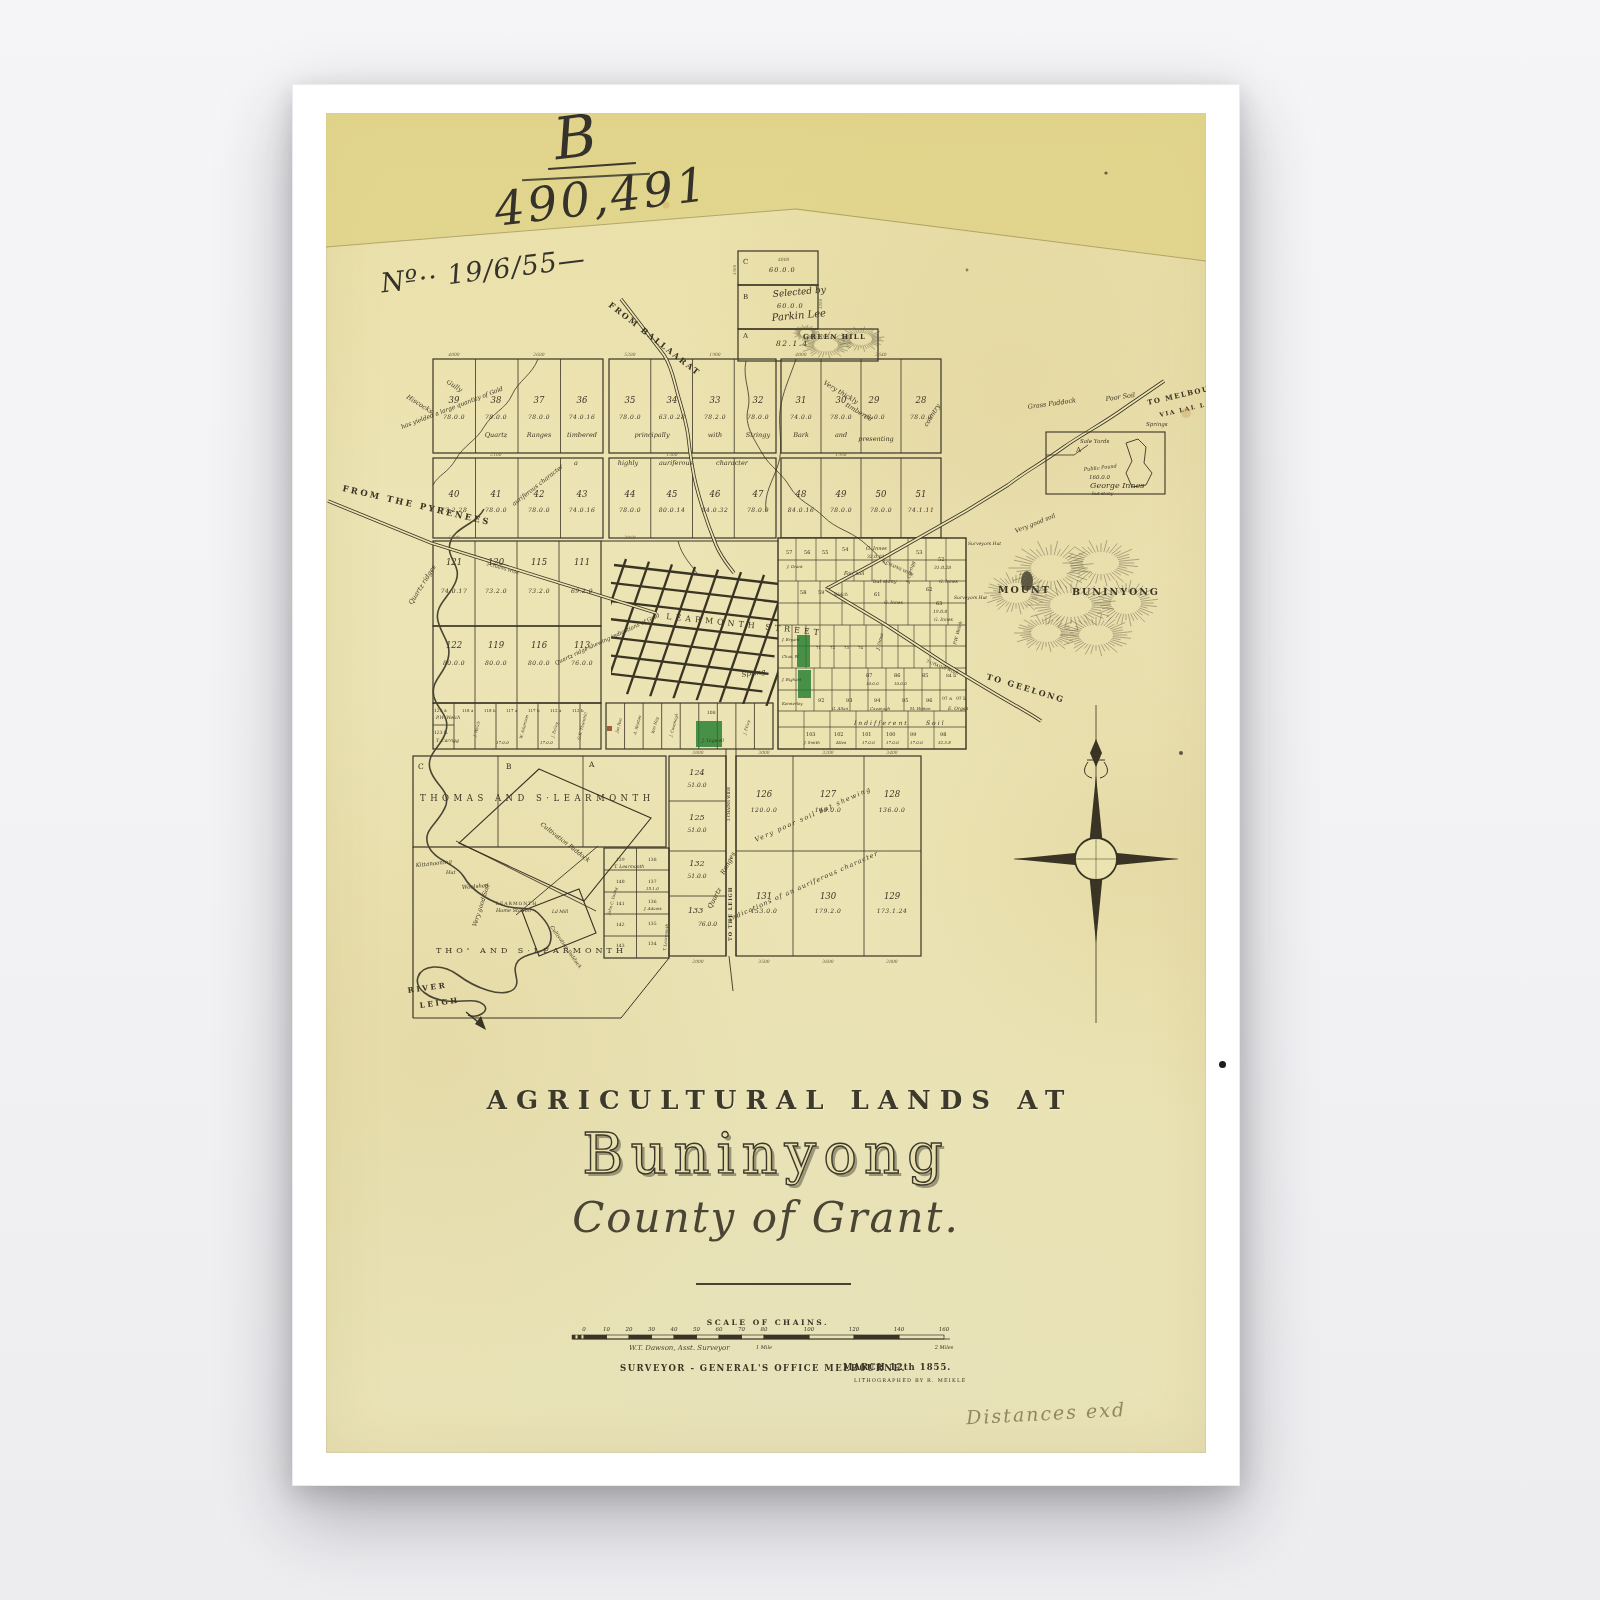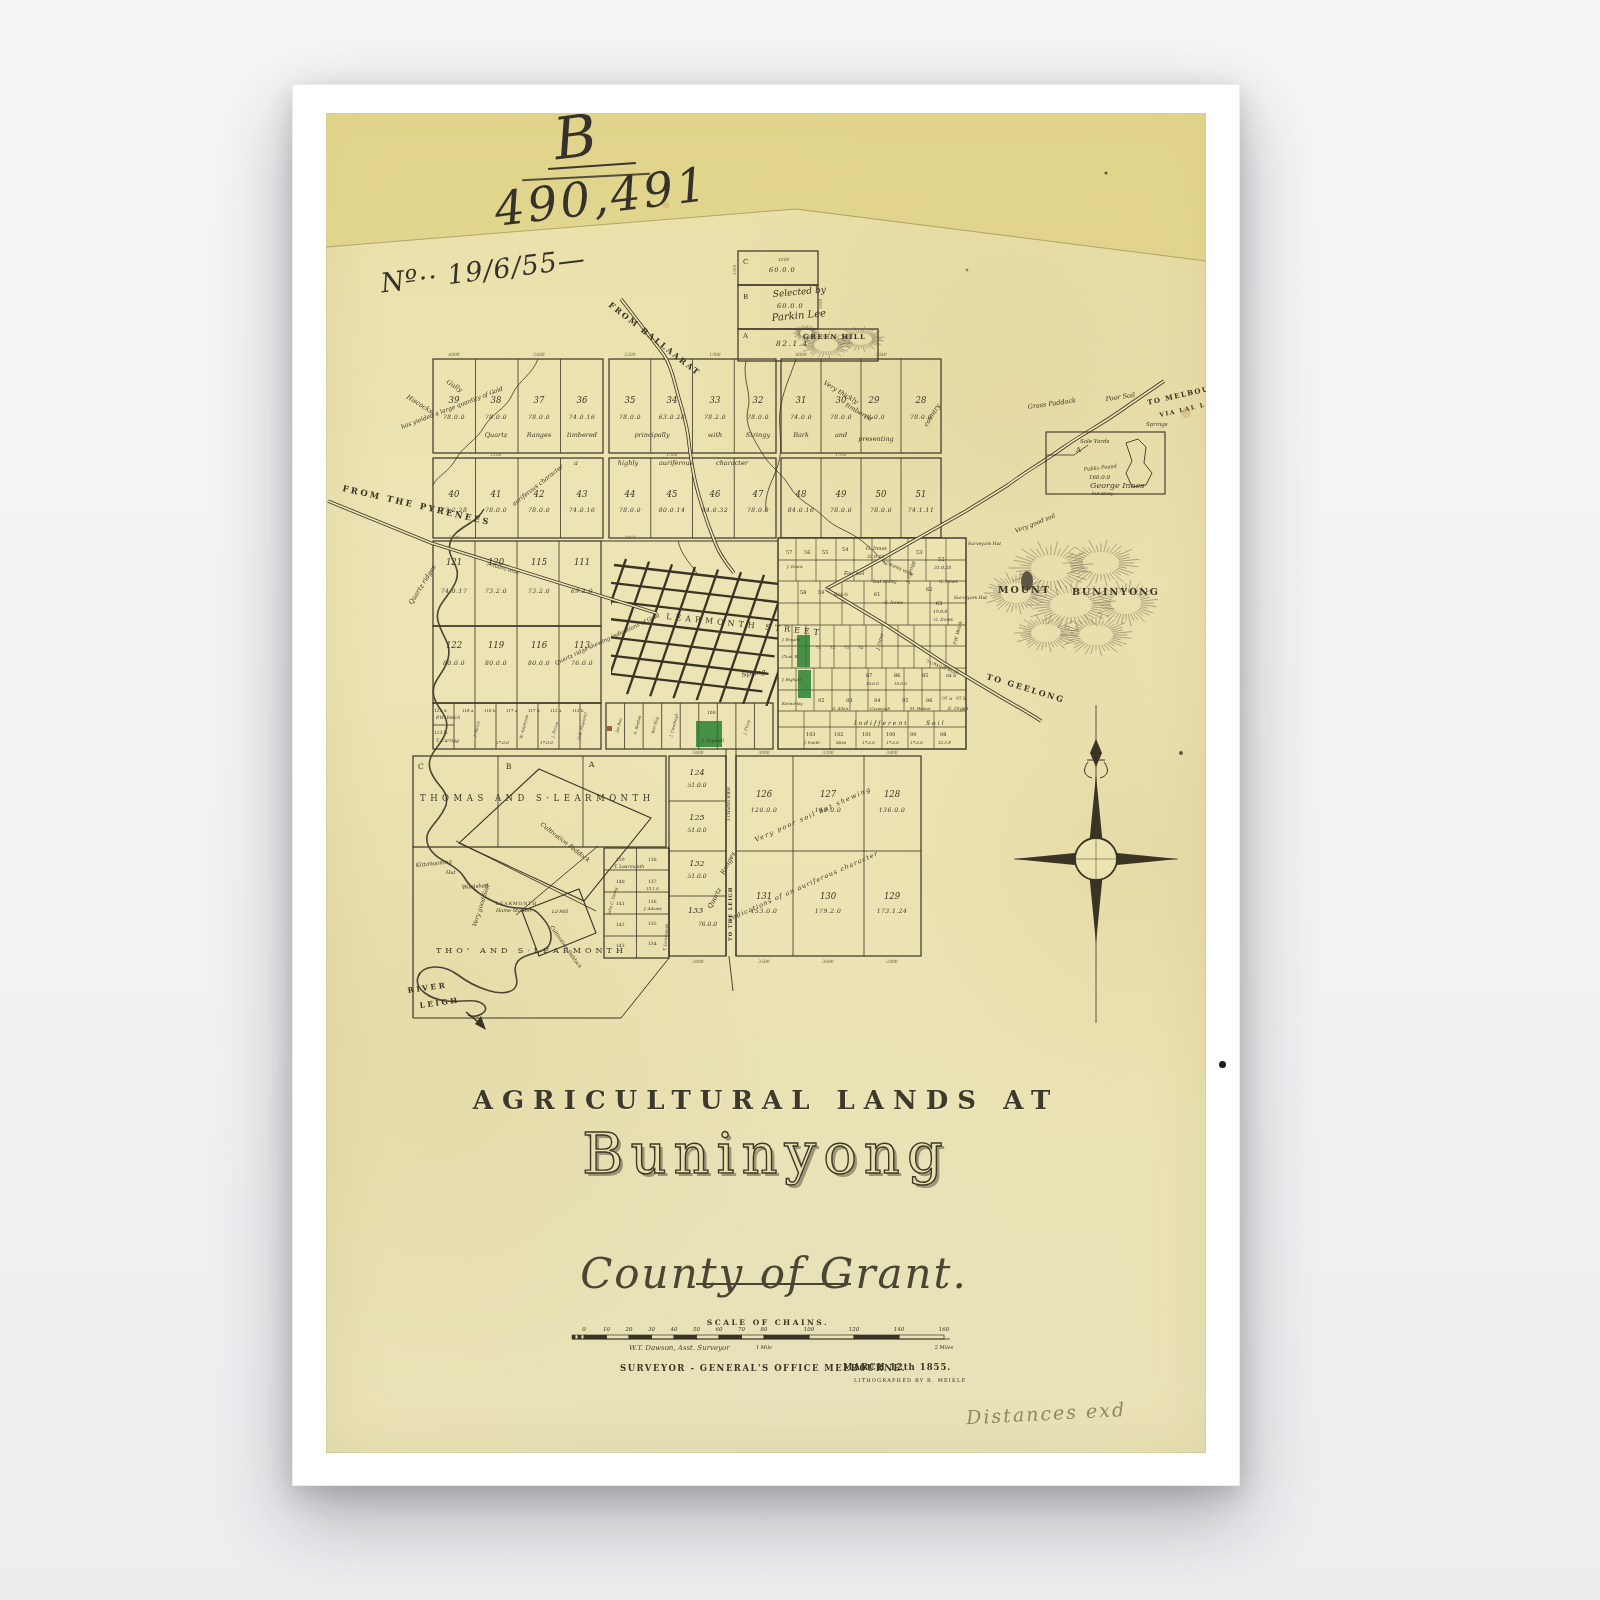--- a/index.html
+++ b/index.html
@@ -20,25 +20,25 @@
          background:linear-gradient(180deg,#dfd184 0%,#e4d892 100%);opacity:.8;
          clip-path:polygon(0 0,100% 0,100% 11.05%,53% 7.2%,0 10%);}
   svg#map{position:absolute;left:0;top:0;width:880px;height:1340px;}
   .hw{position:absolute;color:#34322a;font-style:italic;white-space:nowrap;}
   .hw-b{left:228px;top:-10px;font-size:58px;transform:rotate(-7deg);}
   .u1{position:absolute;left:222px;top:52px;width:88px;height:2px;background:#3a382f;transform:rotate(-4deg);}
   .u2{position:absolute;left:196px;top:63px;width:128px;height:2px;background:#3a382f;transform:rotate(-3deg);opacity:.85;}
   .hw-num{left:168px;top:56px;font-size:47px;letter-spacing:3px;transform:rotate(-7deg);}
   .hw-no{left:54px;top:142px;font-size:27px;transform:rotate(-7deg);letter-spacing:1px;}
   .title-block{position:absolute;left:0;top:0;width:880px;text-align:center;color:#403c2c;pointer-events:none;}
-  .t1{position:absolute;left:0;width:100%;top:972px;font-size:26px;font-weight:bold;letter-spacing:9px;
+  .t1{position:absolute;left:14px;width:100%;top:972px;font-size:26px;font-weight:bold;letter-spacing:9px;
       color:#3e3a2b;text-shadow:1px 1px 0 rgba(255,255,255,.4);text-align:center;}
   .t2{position:absolute;left:0;width:100%;top:1008px;font-size:56px;letter-spacing:7px;
       color:#e8dfae;-webkit-text-stroke:1.4px #3c382a;text-shadow:3px 3px 0 rgba(62,58,42,.45);}
-  .t3{position:absolute;left:0;width:100%;top:1136px;font-size:42px;font-style:italic;color:#4a4534;letter-spacing:2px;margin-left:8px;}
+  .t3{position:absolute;left:0;width:100%;top:1080px;font-size:42px;font-style:italic;color:#4a4534;letter-spacing:2px;}
   .rule{position:absolute;left:370px;top:1170px;width:155px;height:2px;background:#474233;}
   .pencil{position:absolute;left:640px;top:1286px;width:280px;font-size:19px;font-style:italic;
       color:rgba(122,111,76,.8);transform:rotate(-3deg);letter-spacing:2px;}
   .margin-dot{position:absolute;left:926px;top:976px;width:7px;height:7px;border-radius:50%;background:#1d1d1d;}
 </style>
 </head>
 <body>
 
 <div class="stage">
   <div class="poster">

